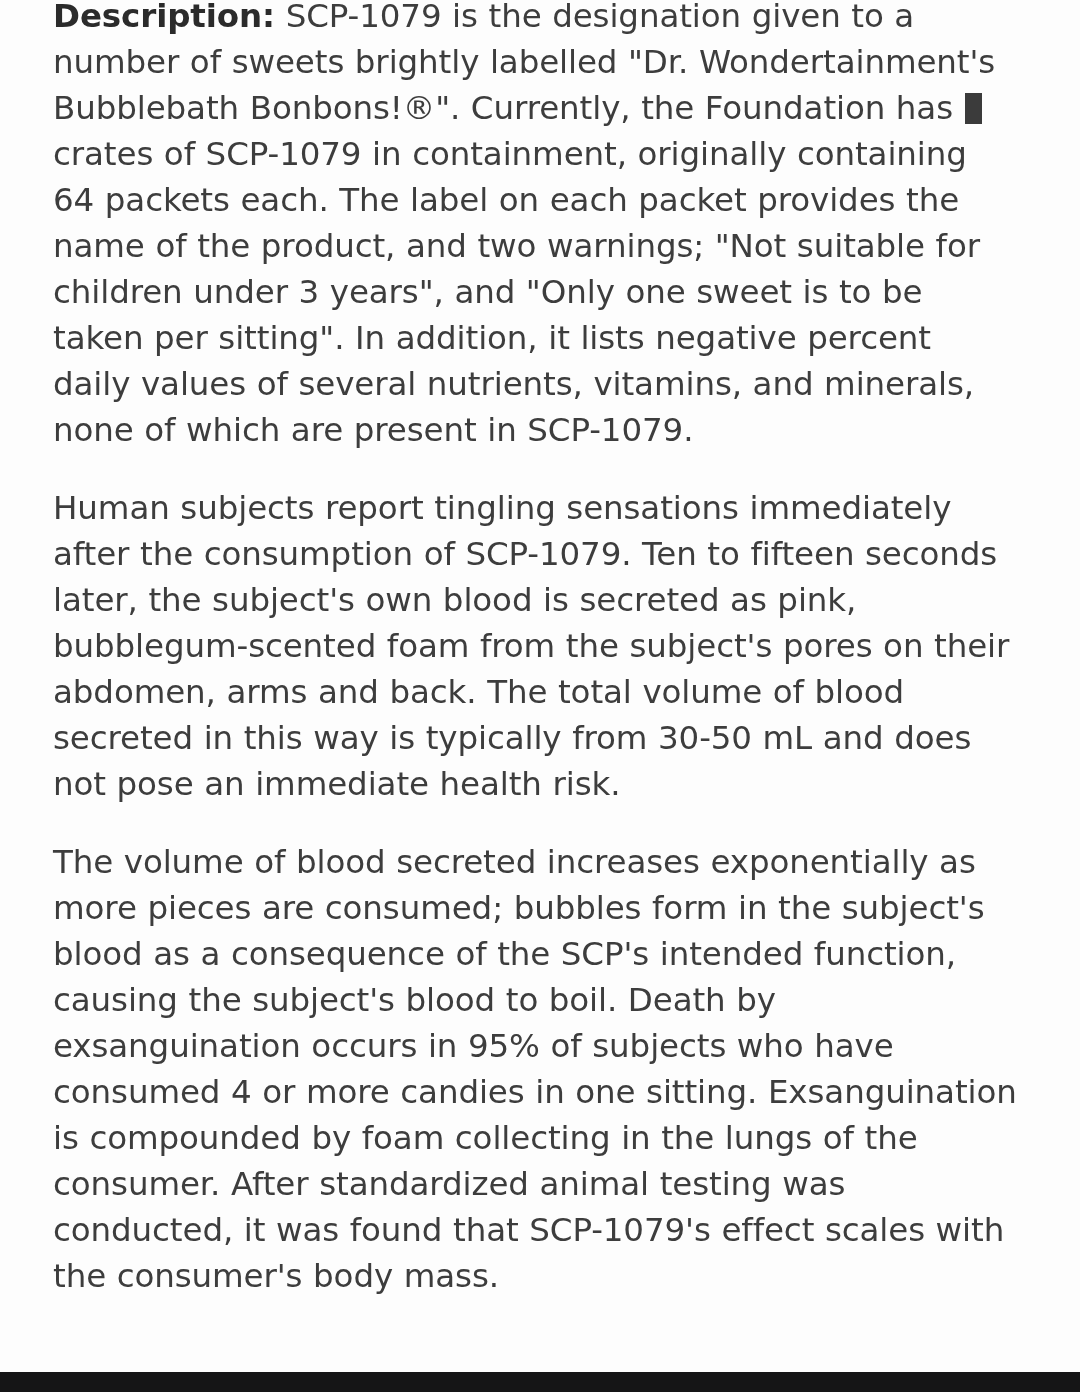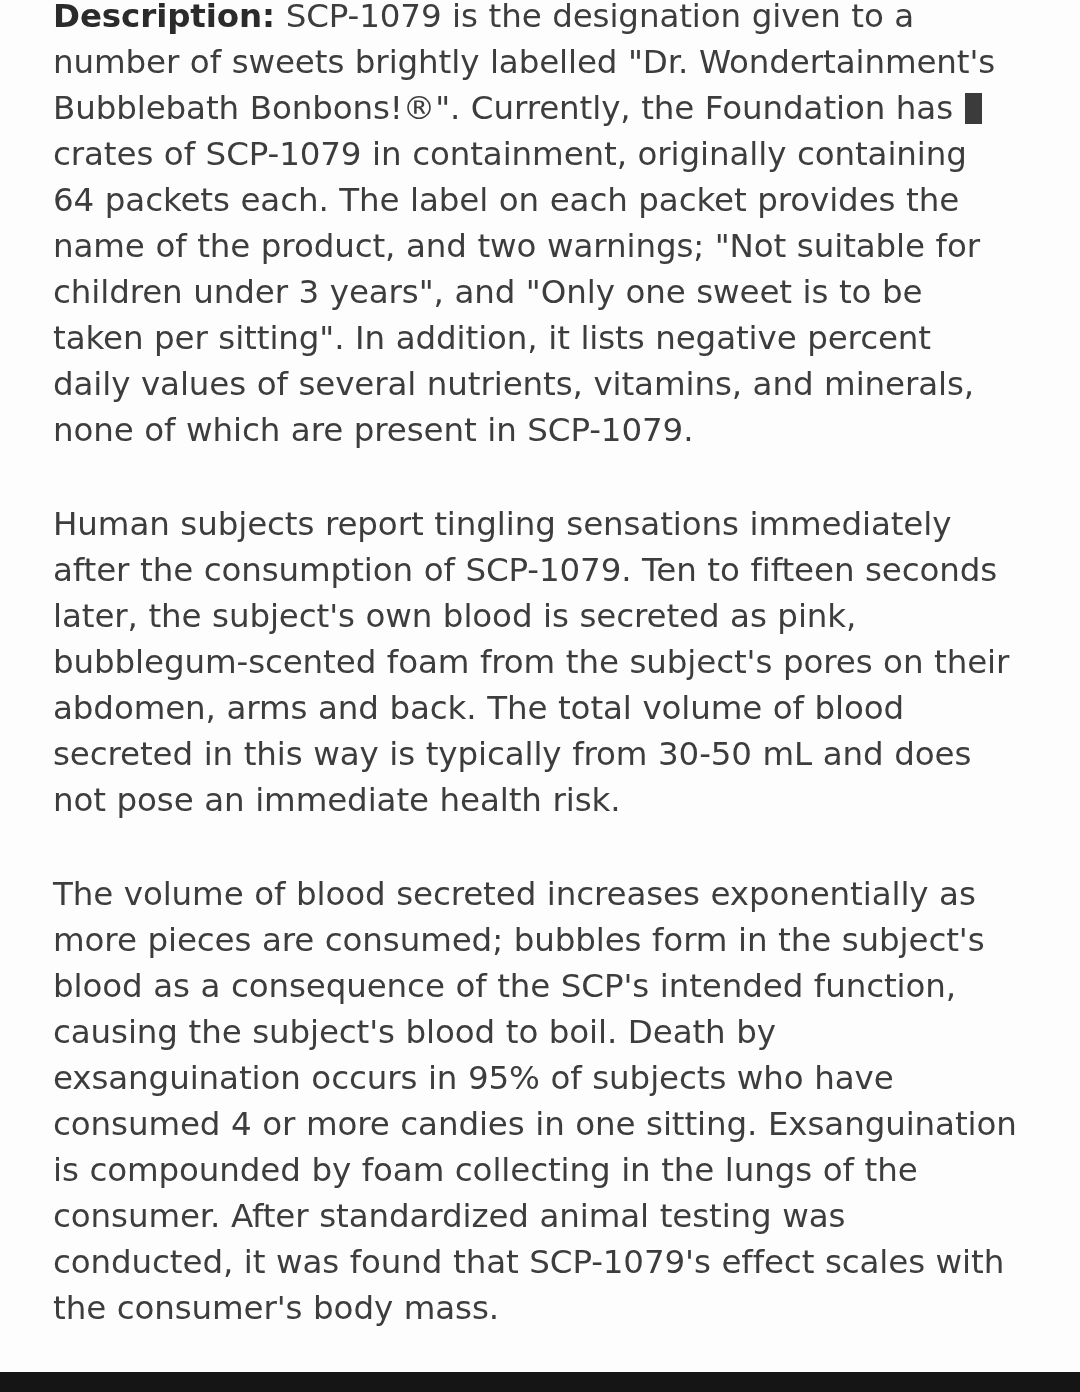--- a/index.html
+++ b/index.html
@@ -34,21 +34,21 @@
     text-align: left;
     font-weight: 400;
   }
 
   
   .para-first {
     margin-top: -11px;
   }
 
   .para-gap {
-    margin-top: 48px;
+    margin-top: 32px;
   }
 
   .lead-label {
     font-weight: 700;
     color: #2b2b2b;
   }
 
   .redaction {
     display: inline-block;
     width: 17px;

